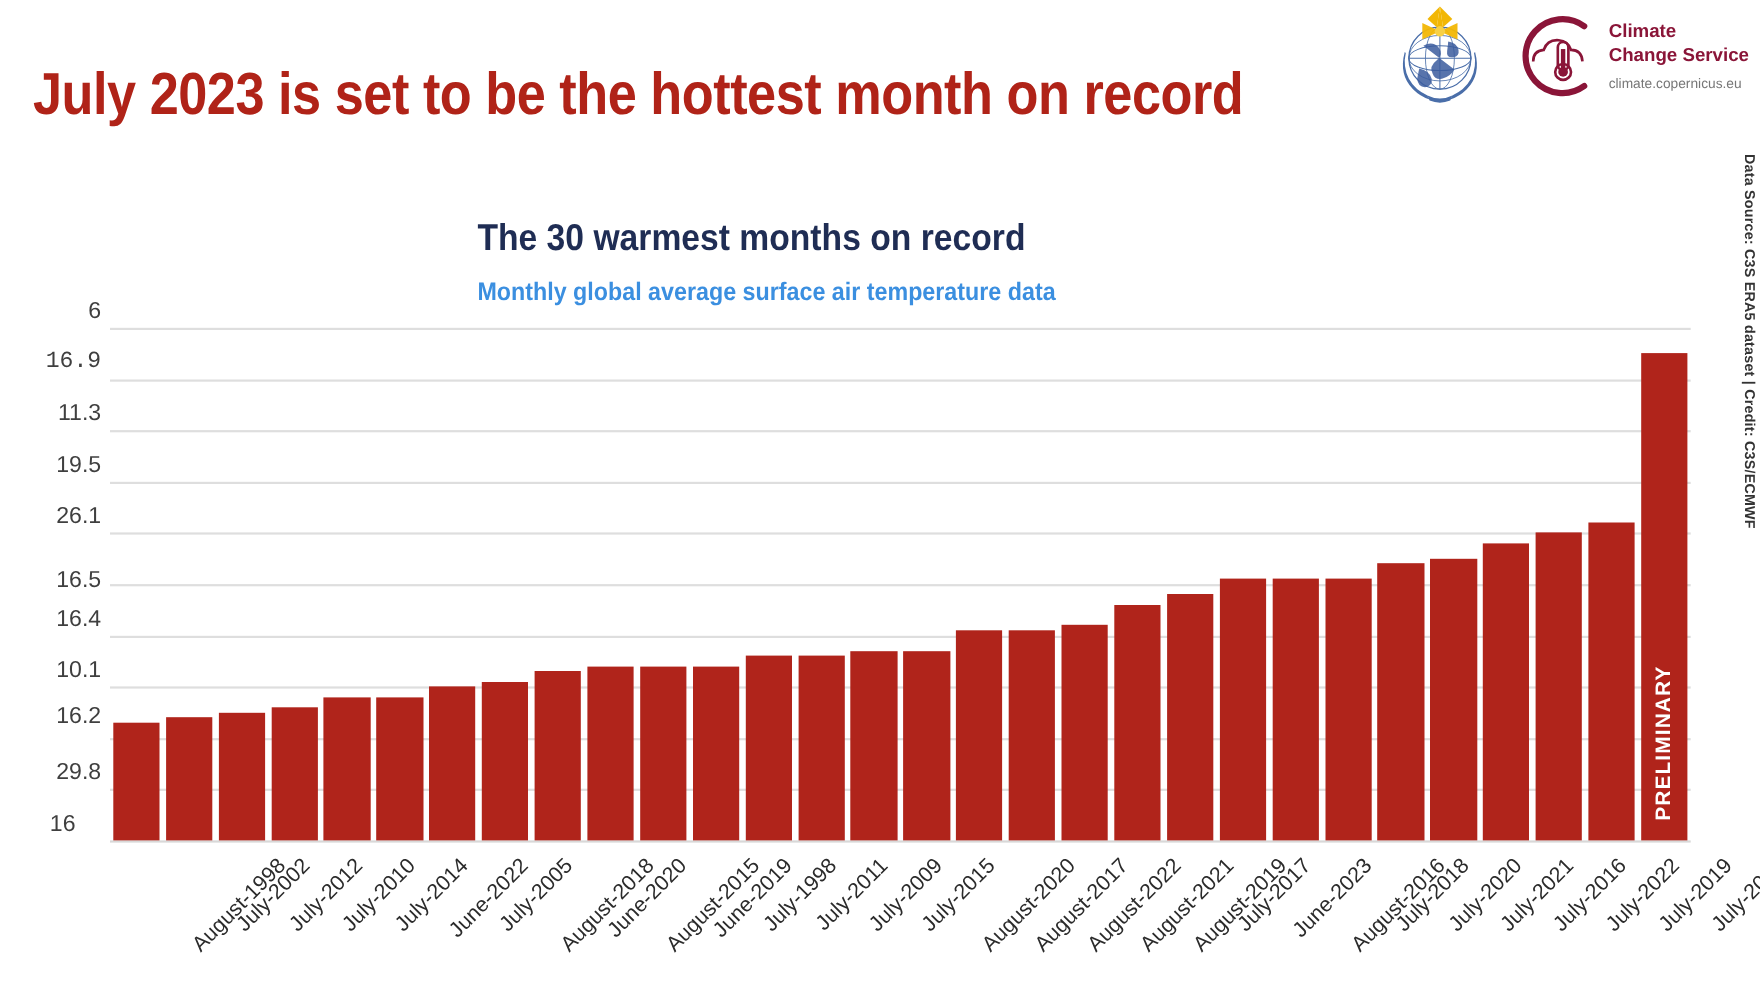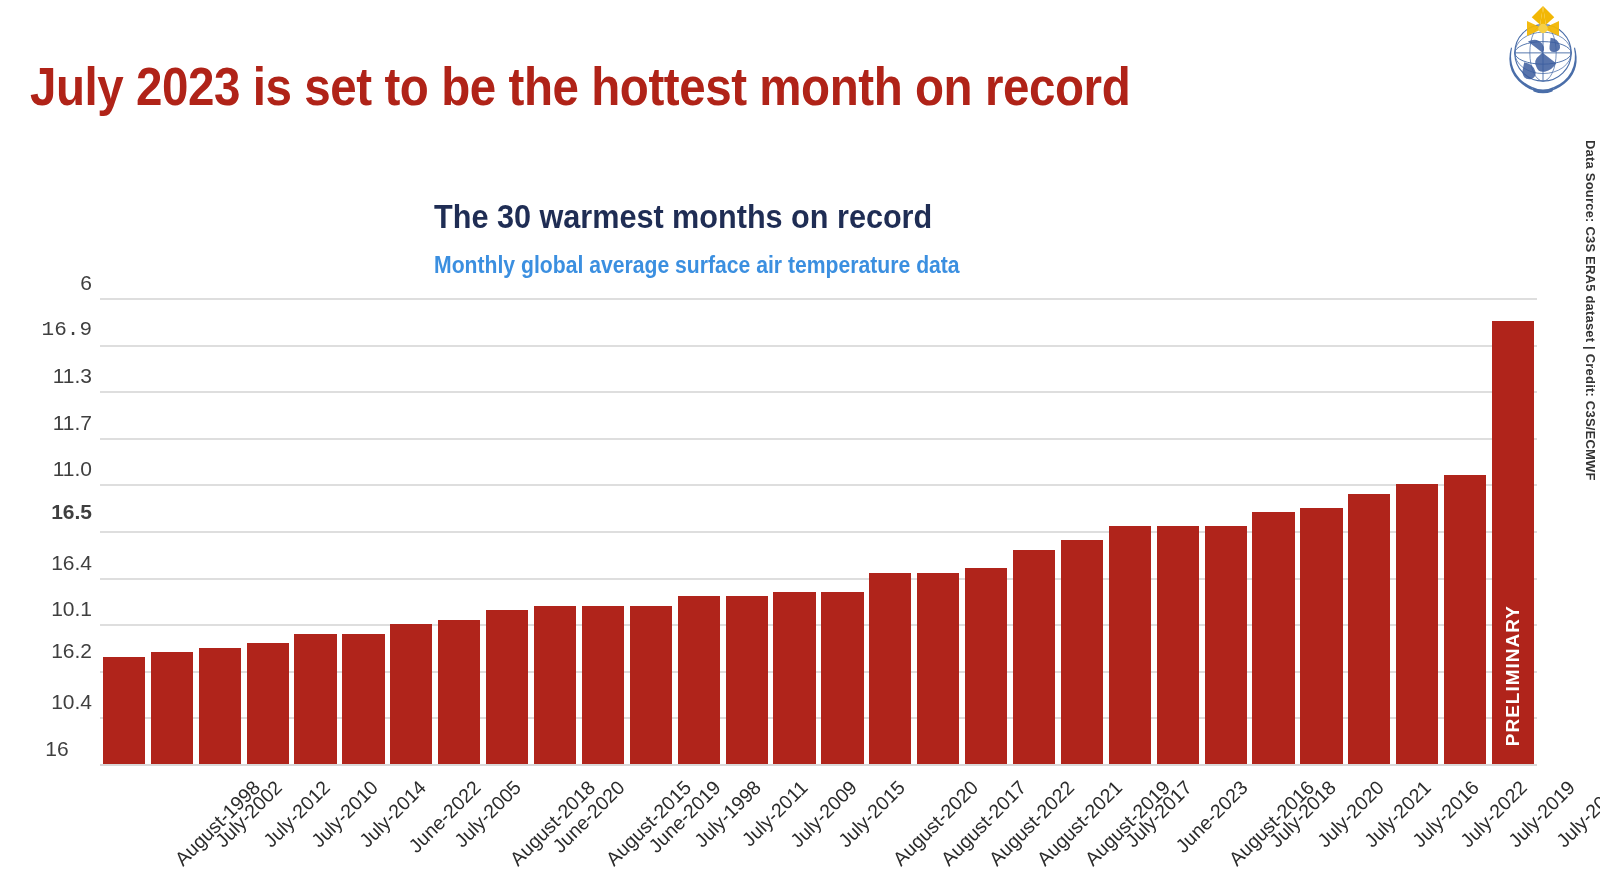--- a/index.html
+++ b/index.html
@@ -151,20 +151,37 @@
           <polygon points="50,2 53,22 50,30 47,22"></polygon>
           <polygon points="50,2 47,22 38,14"></polygon>
           <polygon points="50,2 53,22 62,14"></polygon>
           <polygon points="33,18 50,26 33,34" opacity="0.95"></polygon>
           <polygon points="67,18 50,26 67,34" opacity="0.95"></polygon>
           <circle cx="50" cy="26" r="5" fill="#f7d046"></circle>
         </g>
       </svg>
     </div>
 
+    <div class="c3s-logo">
+      <div class="c3s-mark">
+        <svg viewBox="0 0 100 100" width="82" height="80" aria-hidden="true">
+          <path d="M84 16 A42 42 0 1 0 84 84" fill="none" stroke="#8a1538" stroke-width="7" stroke-linecap="round"></path>
+          <path d="M26 56 q0 -12 12 -13 q4 -12 17 -11 q11 1 14 11 q12 0 13 13" fill="none" stroke="#8a1538" stroke-width="3"></path>
+          <rect x="54" y="34" width="12" height="32" rx="6" fill="none" stroke="#8a1538" stroke-width="3"></rect>
+          <circle cx="60" cy="68" r="9" fill="none" stroke="#8a1538" stroke-width="3"></circle>
+          <rect x="57.5" y="42" width="5" height="24" fill="#8a1538"></rect>
+          <circle cx="60" cy="68" r="5.5" fill="#8a1538"></circle>
+        </svg>
+      </div>
+      <div class="c3s-text">
+        <div class="c3s-name">Climate</div>
+        <div class="c3s-name">Change Service</div>
+        <div class="c3s-url">climate.copernicus.eu</div>
+      </div>
+    </div>
   </div>
 
   <div class="side-credit">Data Source: C3S ERA5 dataset | Credit: C3S/ECMWF</div>
 
   <div class="chart-title">The 30 warmest months on record</div>
   <div class="chart-subtitle">Monthly global average surface air temperature data</div>
 
   <div id="plot">
     <div id="grid">
         <div class="gridline" style="top: 0px;"></div>
@@ -211,27 +228,27 @@
         <div class="bar" title="July-2019: 16.62" style="left: 1344.07px; width: 42.152px; height: 288.92px; background: rgb(176, 36, 27);"></div>
         <div class="bar preliminary" title="July-2023: 16.95" style="left: 1391.97px; width: 42.152px; height: 442.7px; background: rgb(176, 36, 27);">
           <span class="prelim-label">PRELIMINARY</span>
         </div>
       </div>
   </div>
   <div id="ylabels">
       <div class="ylabel-txt" style="top: 271px;">6</div>
       <div class="ylabel-txt" style="top: 317.6px; font-family: Liberation Mono, monospace;">16.9</div>
       <div class="ylabel-txt" style="top: 364.2px;">11.3</div>
-      <div class="ylabel-txt" style="top: 410.8px;">11.7</div>
-      <div class="ylabel-txt" style="top: 457.4px;">11.0</div>
-      <div class="ylabel-txt" style="top: 500px; font-weight: bold;">16.5</div>
+      <div class="ylabel-txt" style="top: 410.8px;">19.5</div>
+      <div class="ylabel-txt" style="top: 457.4px;">26.1</div>
+      <div class="ylabel-txt" style="top: 516px;">16.5</div>
       <div class="ylabel-txt" style="top: 550.6px;">16.4</div>
       <div class="ylabel-txt" style="top: 597.2px;">10.1</div>
       <div class="ylabel-txt" style="top: 639px;">16.2</div>
-      <div class="ylabel-txt" style="top: 690.4px;">10.4</div>
+      <div class="ylabel-txt" style="top: 690.4px;">29.8</div>
       <div class="ylabel-txt" style="top: 737px; text-align: center;">16</div>
     </div>
   <div class="xlabels" id="xlabels">
       <div class="xlabel" style="left: 37.95px;">August-1998</div>
       <div class="xlabel" style="left: 85.85px;">July-2002</div>
       <div class="xlabel" style="left: 133.75px;">July-2012</div>
       <div class="xlabel" style="left: 181.65px;">July-2010</div>
       <div class="xlabel" style="left: 229.55px;">July-2014</div>
       <div class="xlabel" style="left: 277.45px;">June-2022</div>
       <div class="xlabel" style="left: 325.35px;">July-2005</div>

